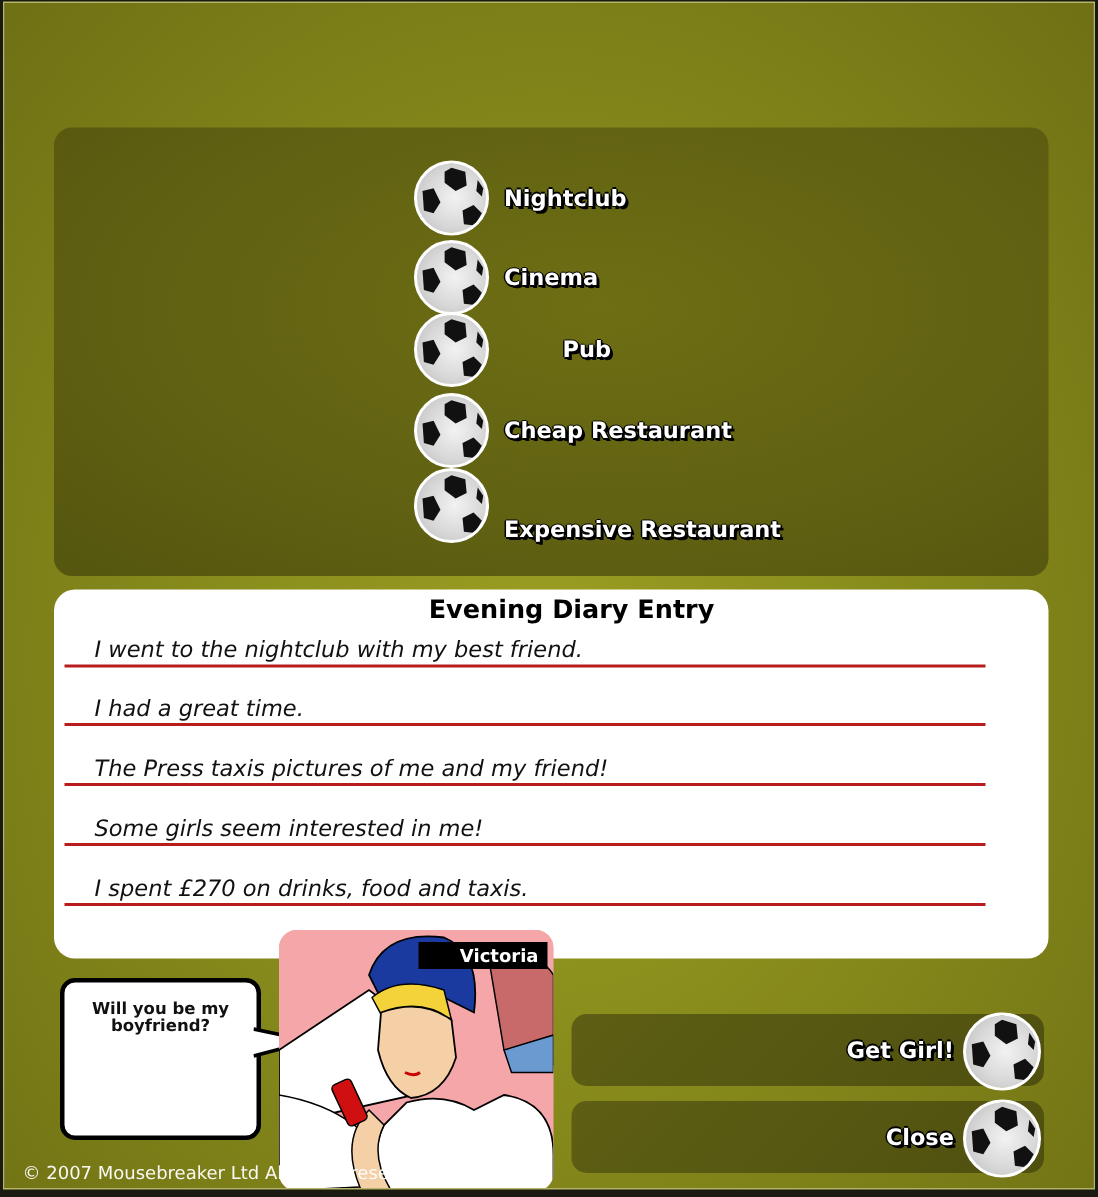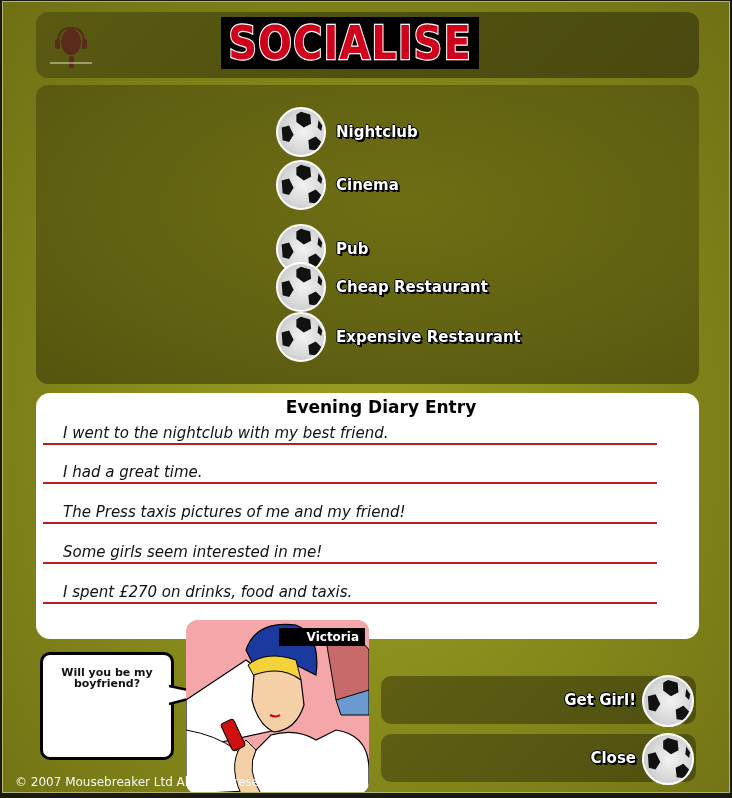--- a/index.html
+++ b/index.html
@@ -107,35 +107,20 @@
     #copyright {
       position: absolute; left: 12px; top: 773px; color: #fff; font-size: 12px;
       font-family: "DejaVu Sans", sans-serif; opacity: 0.95;
     }
   </style>
 </head>
 <body>
 
 <div id="stage">
 
-  <div id="header-panel" class="panel-dark">
-    <div id="avatar-icon">
-      <svg viewBox="0 0 42 44" width="42" height="44">
-        <path d="M8 18 Q8 4 21 4 Q34 4 34 18" fill="none" stroke="#5a2a1a" stroke-width="2"></path>
-        <rect x="5" y="15" width="5" height="10" rx="2" fill="#5a2a1a"></rect>
-        <rect x="32" y="15" width="5" height="10" rx="2" fill="#5a2a1a"></rect>
-        <ellipse cx="21" cy="18" rx="10" ry="13" fill="#5a2a1a"></ellipse>
-        <rect x="19" y="32" width="5" height="12" rx="2" fill="#5a2a1a"></rect>
-        <line x1="0" y1="39" x2="42" y2="39" stroke="#e8e0c8" stroke-width="1"></line>
-      </svg>
-    </div>
-    <div id="logo">
-      <span>SOCIALISE</span>
-    </div>
-  </div>
 
   <div id="menu-panel" class="panel-dark">
     <div class="menu-item" style="top:22px;">
       <div class="ball">
         <svg viewBox="0 0 50 50">
             <g fill="#111">
               <path d="M25 3 L35 6 L36 16 L28 20 L20 14 L20 6 Z"></path>
               <path d="M4 20 L12 18 L17 28 L12 36 L5 34 Z"></path>
               <path d="M33 34 L41 30 L47 36 L42 45 L34 44 Z"></path>
               <path d="M44 12 L48 18 L47 24 L43 20 Z"></path>
@@ -150,21 +135,21 @@
             <g fill="#111">
               <path d="M25 3 L35 6 L36 16 L28 20 L20 14 L20 6 Z"></path>
               <path d="M4 20 L12 18 L17 28 L12 36 L5 34 Z"></path>
               <path d="M33 34 L41 30 L47 36 L42 45 L34 44 Z"></path>
               <path d="M44 12 L48 18 L47 24 L43 20 Z"></path>
             </g>
           </svg>
       </div>
       <span class="menu-label">Cinema</span>
     </div>
-    <div class="menu-item" style="top:139px;">
+    <div class="menu-item" style="top:123px;gap:39px;">
       <div class="ball">
         <svg viewBox="0 0 50 50">
             <g fill="#111">
               <path d="M25 3 L35 6 L36 16 L28 20 L20 14 L20 6 Z"></path>
               <path d="M4 20 L12 18 L17 28 L12 36 L5 34 Z"></path>
               <path d="M33 34 L41 30 L47 36 L42 45 L34 44 Z"></path>
               <path d="M44 12 L48 18 L47 24 L43 20 Z"></path>
             </g>
           </svg>
       </div>
@@ -176,21 +161,21 @@
             <g fill="#111">
               <path d="M25 3 L35 6 L36 16 L28 20 L20 14 L20 6 Z"></path>
               <path d="M4 20 L12 18 L17 28 L12 36 L5 34 Z"></path>
               <path d="M33 34 L41 30 L47 36 L42 45 L34 44 Z"></path>
               <path d="M44 12 L48 18 L47 24 L43 20 Z"></path>
             </g>
           </svg>
       </div>
       <span class="menu-label">Cheap Restaurant</span>
     </div>
-    <div class="menu-item" style="top:227px;">
+    <div class="menu-item" style="top:227px;align-items:flex-end;">
       <div class="ball">
         <svg viewBox="0 0 50 50">
             <g fill="#111">
               <path d="M25 3 L35 6 L36 16 L28 20 L20 14 L20 6 Z"></path>
               <path d="M4 20 L12 18 L17 28 L12 36 L5 34 Z"></path>
               <path d="M33 34 L41 30 L47 36 L42 45 L34 44 Z"></path>
               <path d="M44 12 L48 18 L47 24 L43 20 Z"></path>
             </g>
           </svg>
       </div>

